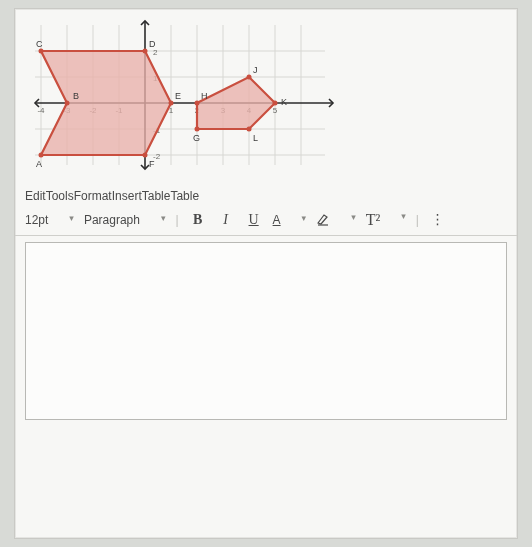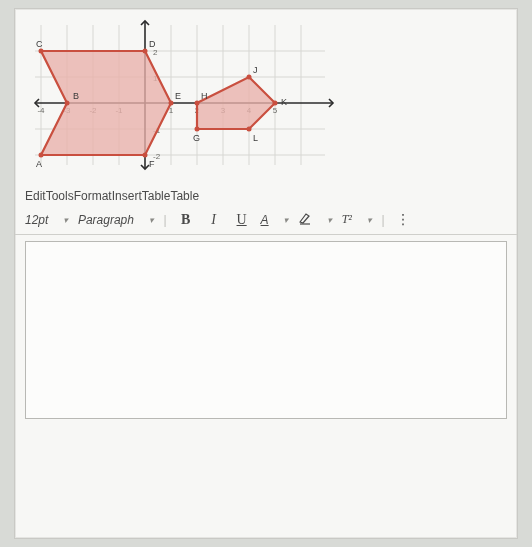--- a/index.html
+++ b/index.html
@@ -40,34 +40,34 @@
     .menu-bar span { cursor: default; }
     .toolbar {
       padding: 4px 10px 6px 10px;
       display: flex;
       align-items: center;
       gap: 10px;
       font-size: 12px;
       color: #4a4a4a;
       border-bottom: 1px solid #cfcfcb;
     }
-    .toolbar .dd { display: inline-flex; align-items: center; gap: 15px; font-style: italic; }
+    .toolbar .dd { display: inline-flex; align-items: flex-start; gap: 21px; }
     .chev { font-size: 9px; color: #8a8a86; }
     .sep { color: #c0c0bc; }
     .tb-btn { display:inline-flex; align-items:center; justify-content:center; width:18px; font-family: Georgia, serif; font-size:14px; color:#4a4a4a;}
     .bold { font-weight: bold; }
     .ital { font-style: italic; font-family: Georgia, serif;}
     .und  { text-decoration: underline; }
     .editor-area {
       margin: 6px 10px 10px 10px;
       border: 1px solid #b8b8b4;
       background: #fcfcfb;
       height: 178px;
     }
-    .t2 { font-family: Georgia, serif; font-size:12px;}
+    .t2 { font-family: Georgia, serif; font-size:16px;}
     .dots { letter-spacing: 1px; font-size: 14px; line-height: 8px;}
   </style>
 </head>
 <body>
 
 <div class="page">
 
 
   <div class="graph-wrap">
     <svg class="graph" width="320" height="160" viewBox="0 0 320 160">

